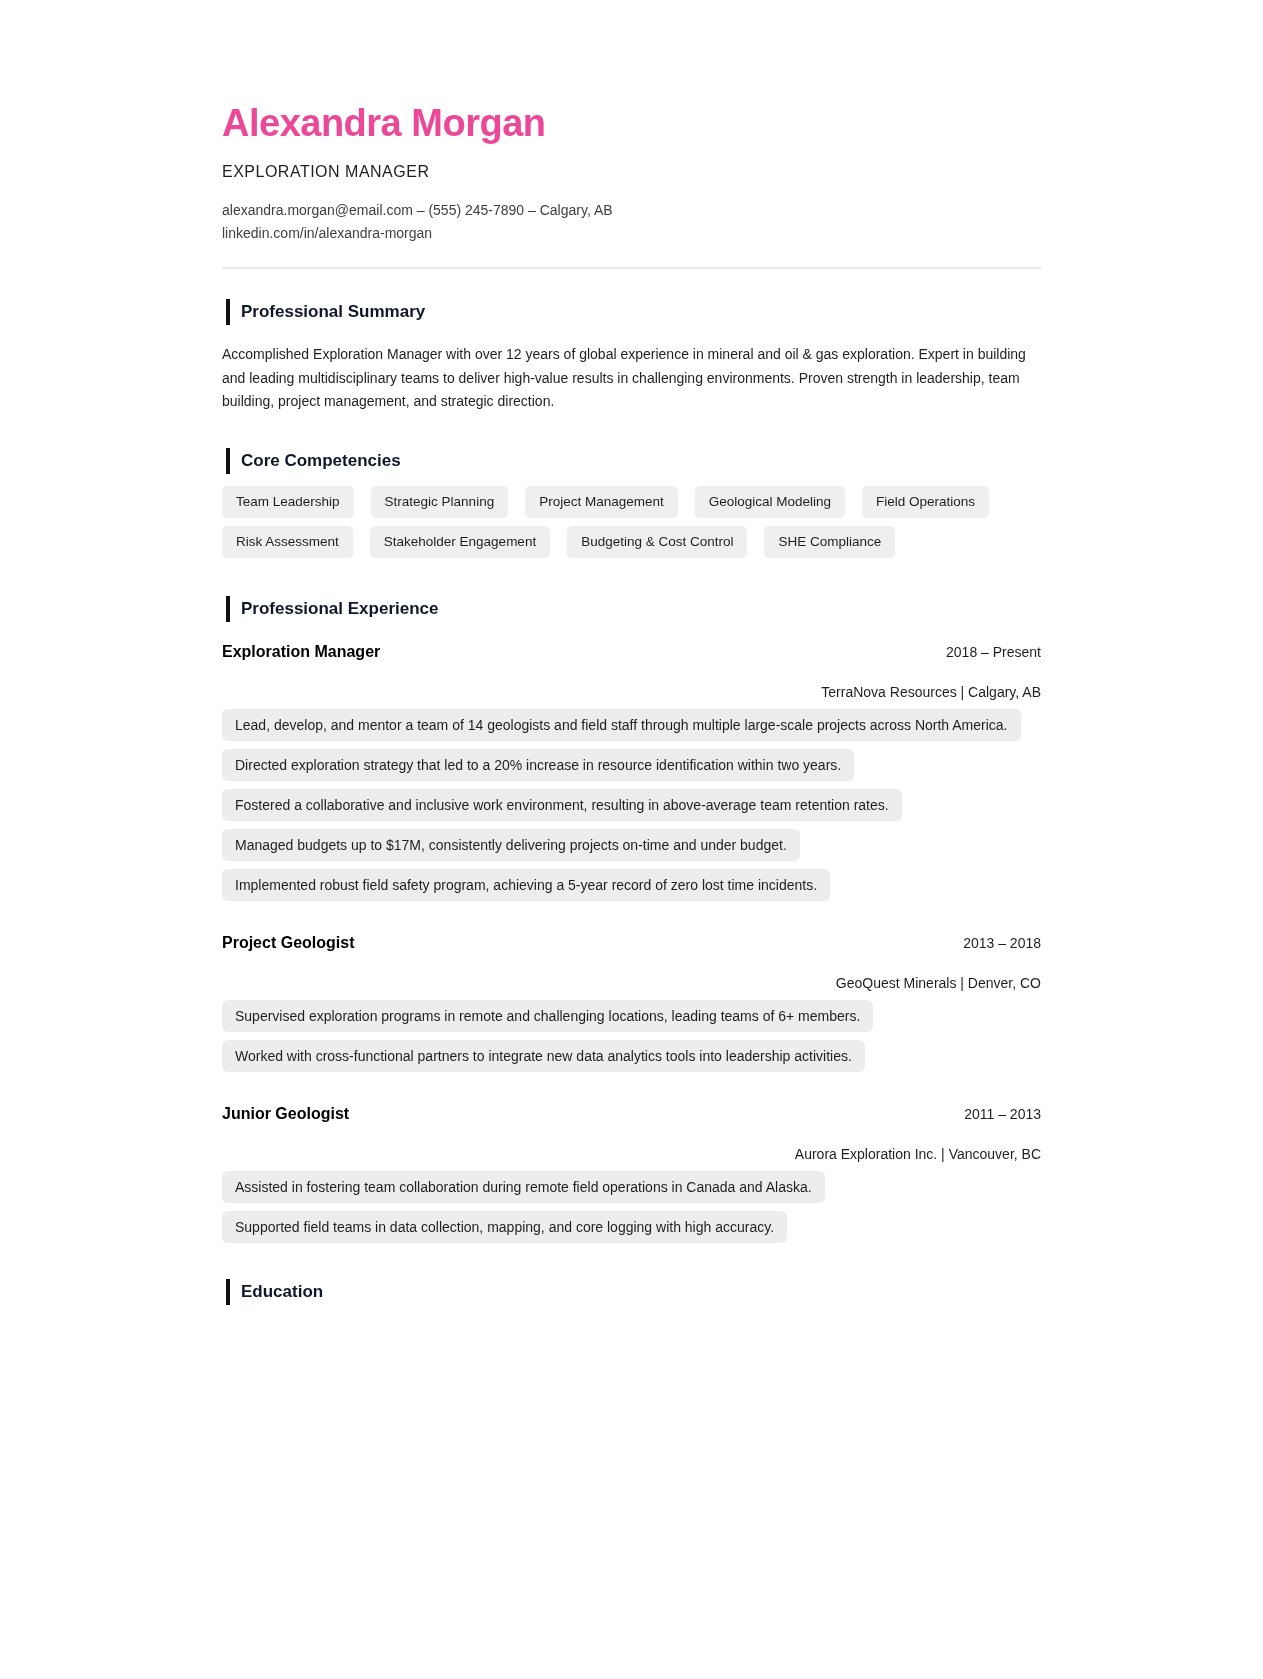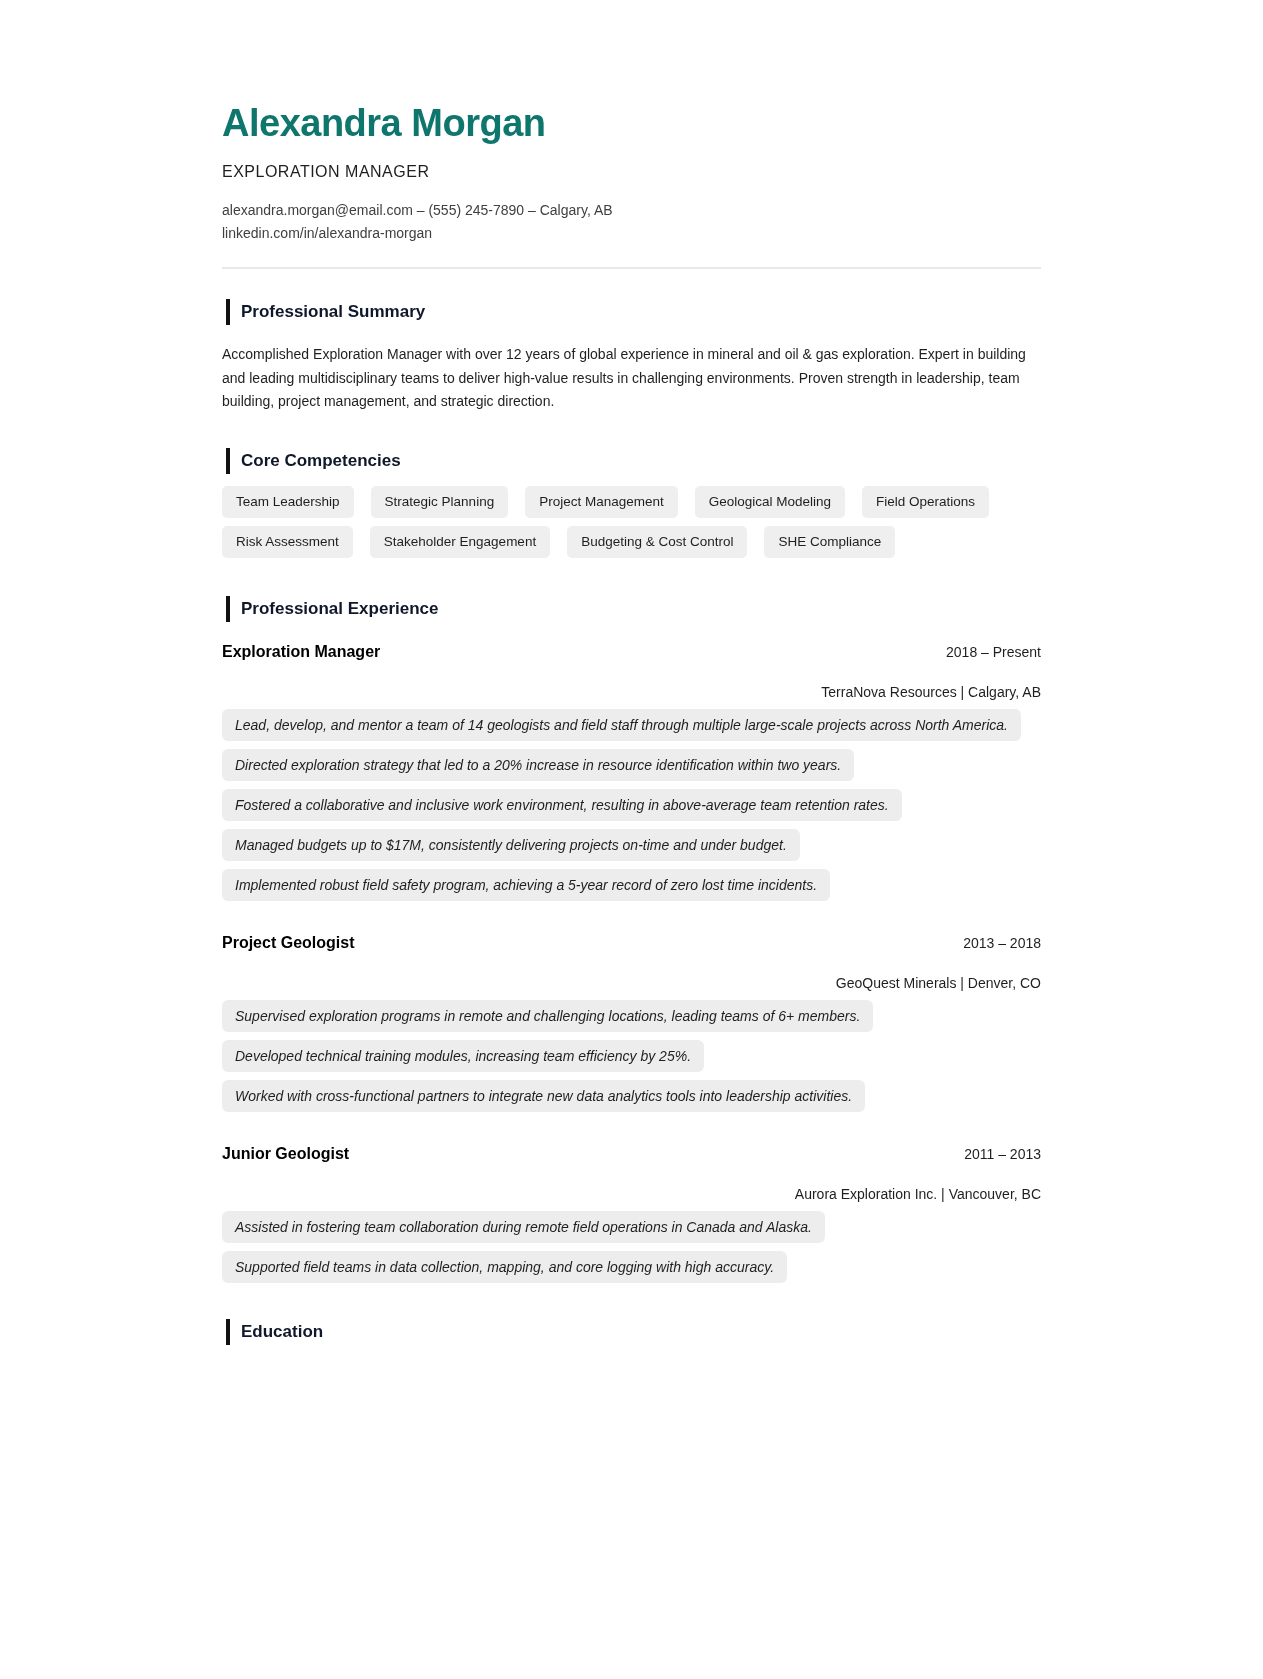--- a/index.html
+++ b/index.html
@@ -18,21 +18,21 @@
     padding: 104px 222px 0 222px;
     background: #ffffff;
   }
 
   
   .name {
     margin: 0;
     font-size: 38px;
     line-height: 1.0;
     font-weight: 700;
-    color: #0f766e;
+    color: #ec4899;
     letter-spacing: -0.5px;
   }
   .subtitle {
     margin-top: 20px;
     font-size: 16px;
     line-height: 19px;
     letter-spacing: 0.5px;
     color: #1f1f1f;
   }
   .contact {
@@ -116,21 +116,20 @@
     margin-top: 22px;
     font-size: 14px;
     line-height: 17px;
     color: #1f1f1f;
   }
   .bullets {
     margin-top: 8px;
     display: flex;
     flex-direction: column;
     gap: 8px;
-    font-style: italic;
   }
   .bullet {
     box-sizing: border-box;
     width: fit-content;
     max-width: 100%;
     background: #ededed;
     border-radius: 6px;
     padding: 5px 13px;
     font-size: 14px;
     line-height: 22px;
@@ -202,21 +201,20 @@
     </div>
 
     <div class="job">
       <div class="job-header">
         <h3 class="job-title">Project Geologist</h3>
         <span class="job-dates">2013 – 2018</span>
       </div>
       <div class="job-company">GeoQuest Minerals | Denver, CO</div>
       <div class="bullets">
         <div class="bullet">Supervised exploration programs in remote and challenging locations, leading teams of 6+ members.</div>
-        <div class="bullet">Developed technical training modules, increasing team efficiency by 25%.</div>
         <div class="bullet">Worked with cross-functional partners to integrate new data analytics tools into leadership activities.</div>
       </div>
     </div>
 
     <div class="job">
       <div class="job-header">
         <h3 class="job-title">Junior Geologist</h3>
         <span class="job-dates">2011 – 2013</span>
       </div>
       <div class="job-company">Aurora Exploration Inc. | Vancouver, BC</div>

